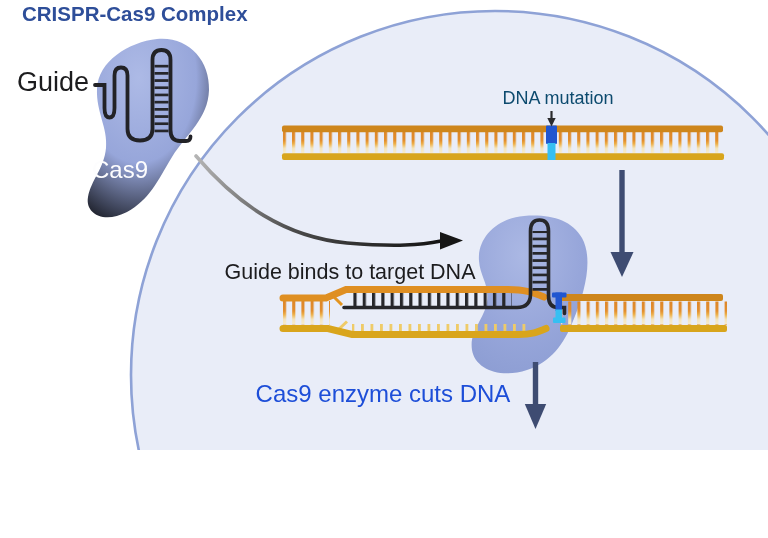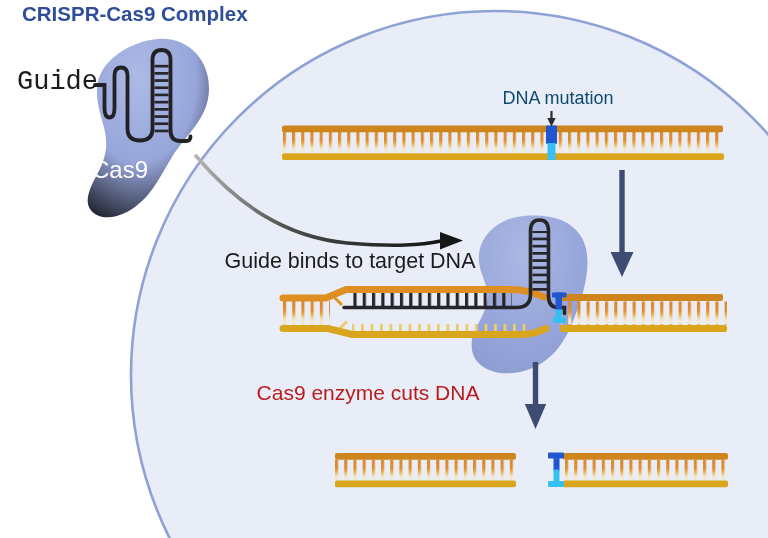--- a/index.html
+++ b/index.html
@@ -1,28 +1,28 @@
 <!DOCTYPE html>
 <html><head>
 <meta charset="utf-8">
 <style>
   html,body{margin:0;padding:0;background:#ffffff;}
   #stage{
-    position:relative;width:768px;height:538px;overflow:hidden;
+    position:relative;width:768px;height:450px;overflow:hidden;
     background:#ffffff;
     font-family:"Liberation Sans","DejaVu Sans",sans-serif;
   }
   #stage svg{position:absolute;left:0;top:0;}
   .lbl{position:absolute;white-space:nowrap;line-height:1.1;}
   .title{left:22px;top:3px;font-size:20.5px;font-weight:700;color:#2E4E99;}
-  .guide{left:17px;top:68px;font-size:27px;color:#1C1C1E;font-family:Liberation Mono, monospace;}
+  .guide{left:17px;top:68px;font-size:27px;color:#1C1C1E;}
   .cas9{left:92px;top:157px;font-size:24px;color:#FDFDFE;}
   .mut{left:558px;top:89px;font-size:18px;color:#0c4a6e;transform:translateX(-50%);}
-  .binds{left:350px;top:250px;font-size:21.5px;color:#1C1C1E;transform:translateX(-50%);}
-  .cuts{left:368px;top:381px;font-size:21px;color:#b91c1c;transform:translateX(-50%);}
+  .binds{left:350px;top:261px;font-size:21.5px;color:#1C1C1E;transform:translateX(-50%);}
+  .cuts{left:383px;top:381px;font-size:24px;color:#1d4ed8;transform:translateX(-50%);}
 </style>
 </head>
 <body>
 
 <div id="stage">
 
 <svg width="768" height="538" viewBox="0 0 768 538">
   <defs>
     <linearGradient id="rg" x1="0" y1="0" x2="0" y2="1">
       <stop offset="0" stop-color="#DD862A"></stop>

